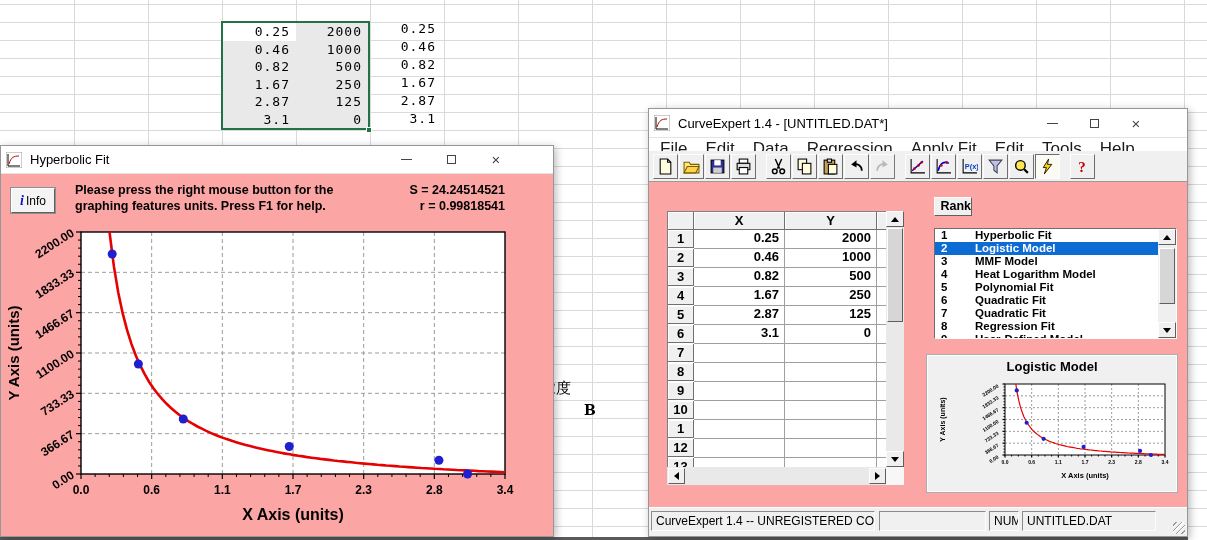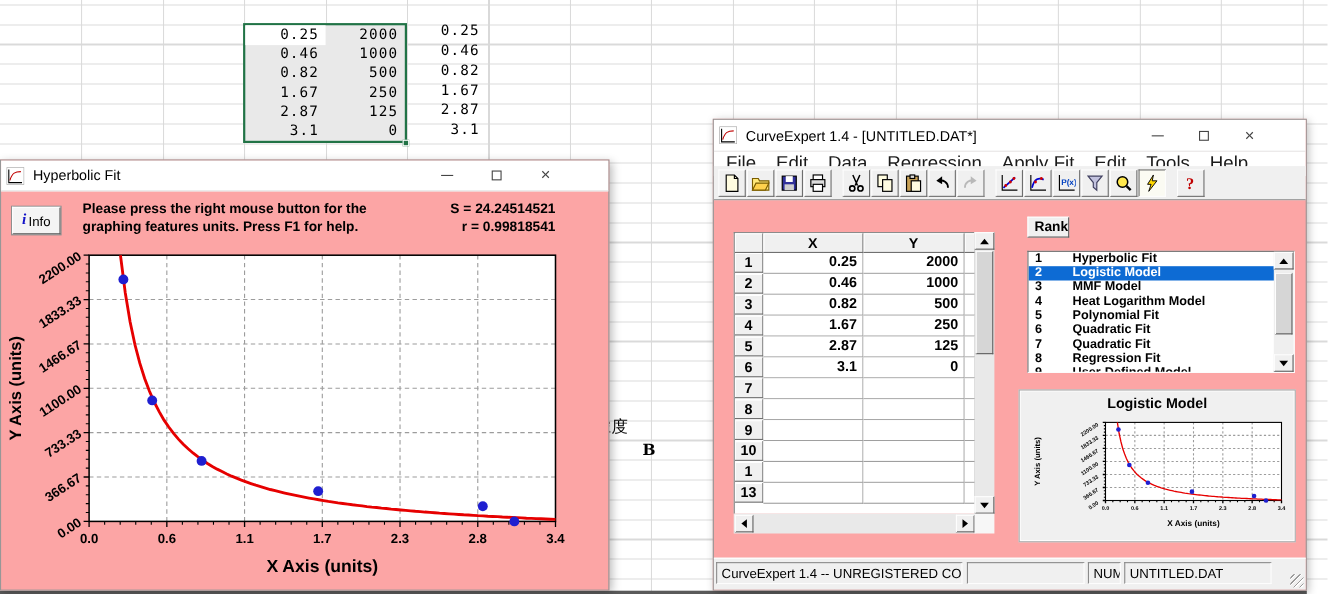--- a/index.html
+++ b/index.html
@@ -494,20 +494,26 @@
         <div class="dcell cy val"></div>
         <div class="dcell sl"></div>
       </div>
       <div class="drow">
         <div class="dcell hdr num">1</div>
         <div class="dcell cx val"></div>
         <div class="dcell cy val"></div>
         <div class="dcell sl"></div>
       </div>
       <div class="drow">
+        <div class="dcell hdr num">12</div>
+        <div class="dcell cx val"></div>
+        <div class="dcell cy val"></div>
+        <div class="dcell sl"></div>
+      </div>
+      <div class="drow">
         <div class="dcell hdr num">13</div>
         <div class="dcell cx val"></div>
         <div class="dcell cy val"></div>
         <div class="dcell sl"></div>
       </div>
     </div>
   <div class="sbar" id="tbl-vscroll">
     <span class="sb-btn" style="left:0; top:0;">
         <span class="tri-up"></span>
       </span>

